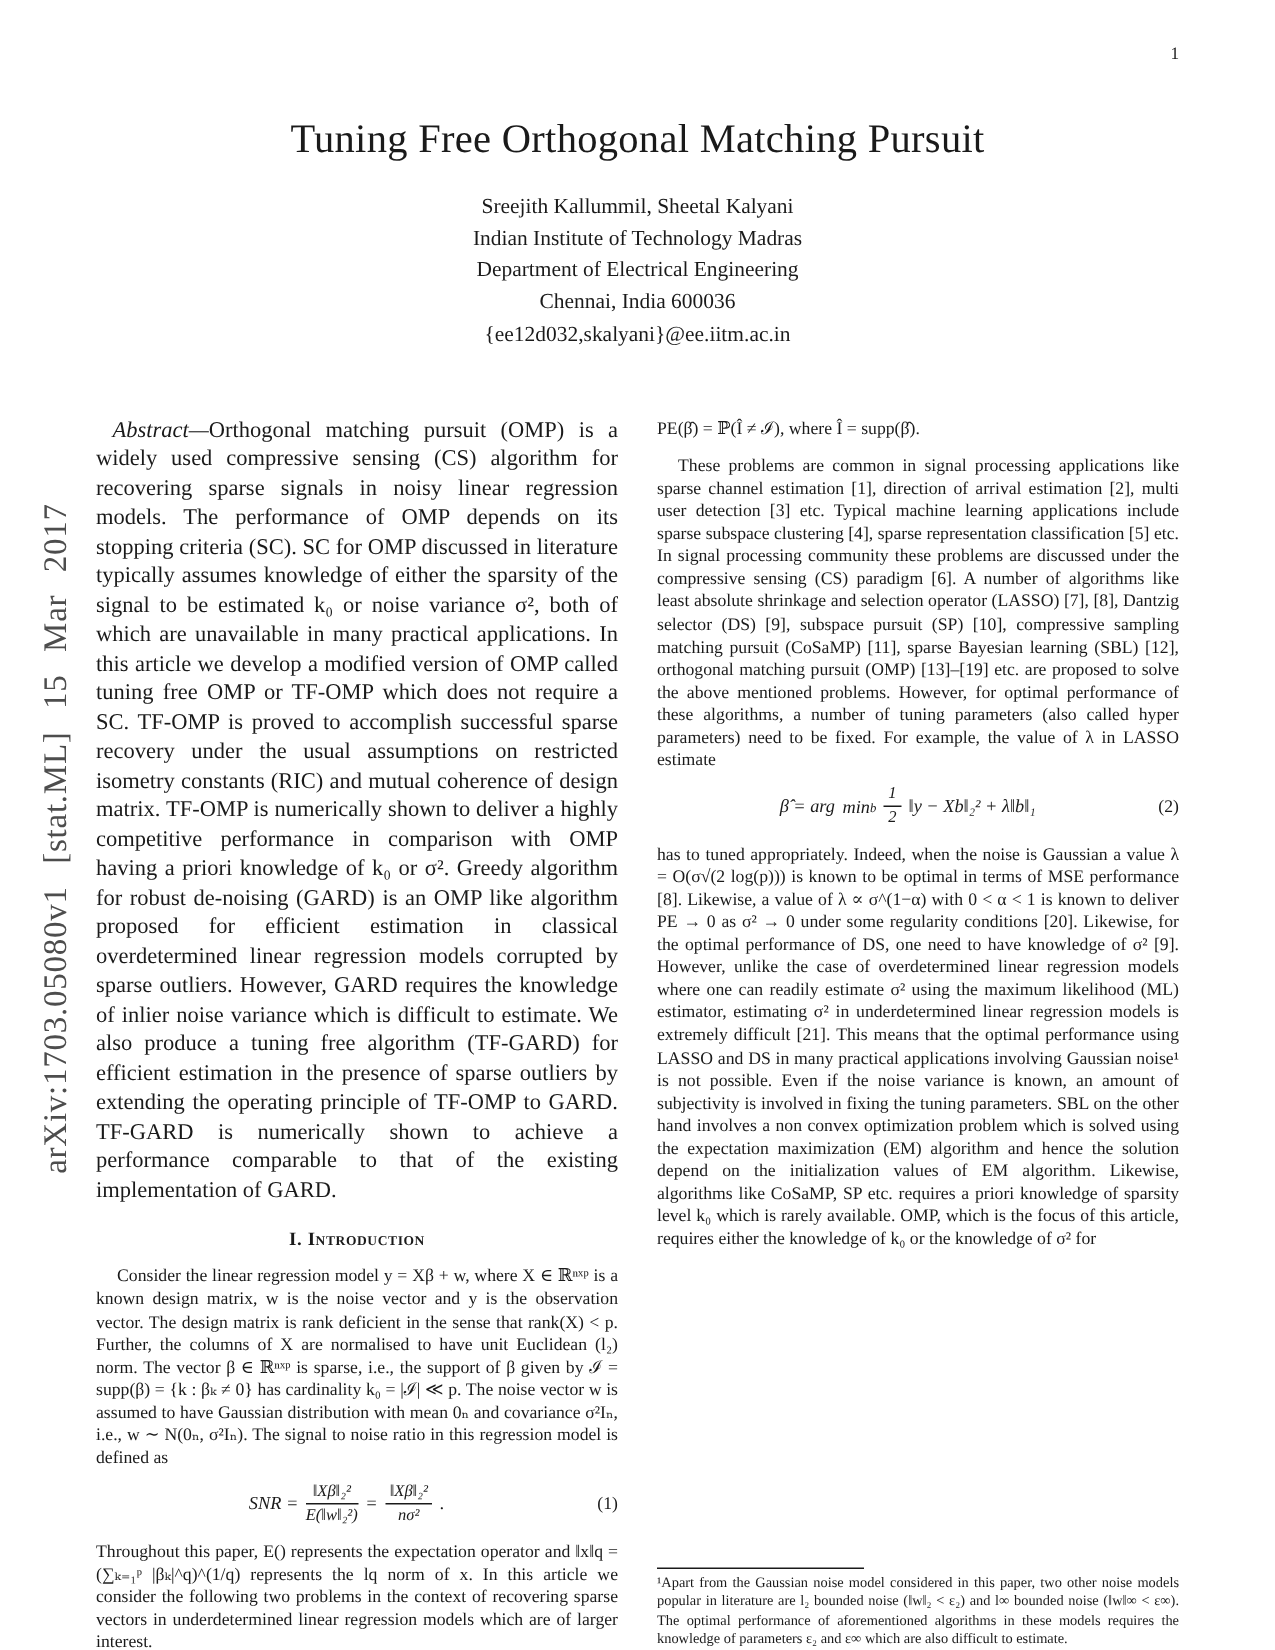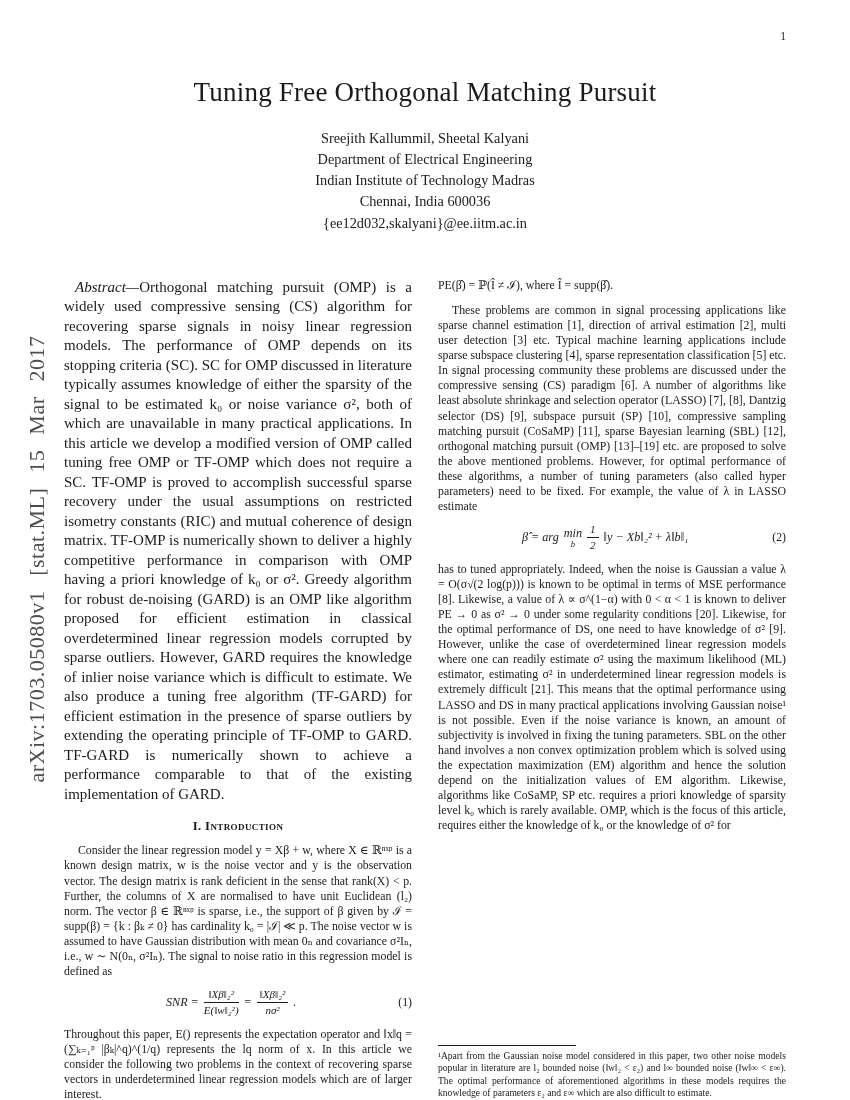--- a/index.html
+++ b/index.html
@@ -91,21 +91,21 @@
     display: inline-flex;
     flex-direction: column;
     text-align: center;
     font-size: 11px;
     line-height: 1.25;
   }
   .frac .num { border-bottom: 1px solid #1a1a1a; padding: 0 3px; }
   .frac .den { padding-top: 1px; }
   .argmin {
     display: inline-flex;
-    flex-direction: column;
+    flex-direction: row;
     align-items: center;
     line-height: 1;
   }
   .argmin .sub { font-size: 8.5px; margin-top: 1px; }
   .footnote { margin-top: auto; padding-top: 10px; }
   .footnote-rule {
     width: 138px;
     border: 0;
     border-top: 1px solid #1a1a1a;
     margin: 0 0 4px 0;
@@ -122,22 +122,22 @@
 <div class="page">
 
   <div class="page-number">1</div>
 
   <div class="arxiv-sidebar">arXiv:1703.05080v1 [stat.ML] 15 Mar 2017</div>
 
   <div class="header">
     <h1 class="title">Tuning Free Orthogonal Matching Pursuit</h1>
     <div class="authors">
       <div>Sreejith Kallummil, Sheetal Kalyani</div>
+      <div>Indian Institute of Technology Madras</div>
       <div>Department of Electrical Engineering</div>
-      <div>Indian Institute of Technology Madras</div>
       <div>Chennai, India 600036</div>
       <div>{ee12d032,skalyani}@ee.iitm.ac.in</div>
     </div>
   </div>
 
   <div class="columns">
 
     <div class="col col-left">
       <p class="abstract"><span class="abstract-label">Abstract—</span><span>Orthogonal matching pursuit (OMP) is a widely used compressive sensing (CS) algorithm for recovering sparse signals in noisy linear regression models. The performance of OMP depends on its stopping criteria (SC). SC for OMP discussed in literature typically assumes knowledge of either the sparsity of the signal to be estimated k₀ or noise variance σ², both of which are unavailable in many practical applications. In this article we develop a modified version of OMP called tuning free OMP or TF-OMP which does not require a SC. TF-OMP is proved to accomplish successful sparse recovery under the usual assumptions on restricted isometry constants (RIC) and mutual coherence of design matrix. TF-OMP is numerically shown to deliver a highly competitive performance in comparison with OMP having a priori knowledge of k₀ or σ². Greedy algorithm for robust de-noising (GARD) is an OMP like algorithm proposed for efficient estimation in classical overdetermined linear regression models corrupted by sparse outliers. However, GARD requires the knowledge of inlier noise variance which is difficult to estimate. We also produce a tuning free algorithm (TF-GARD) for efficient estimation in the presence of sparse outliers by extending the operating principle of TF-OMP to GARD. TF-GARD is numerically shown to achieve a performance comparable to that of the existing implementation of GARD.</span></p>
 

